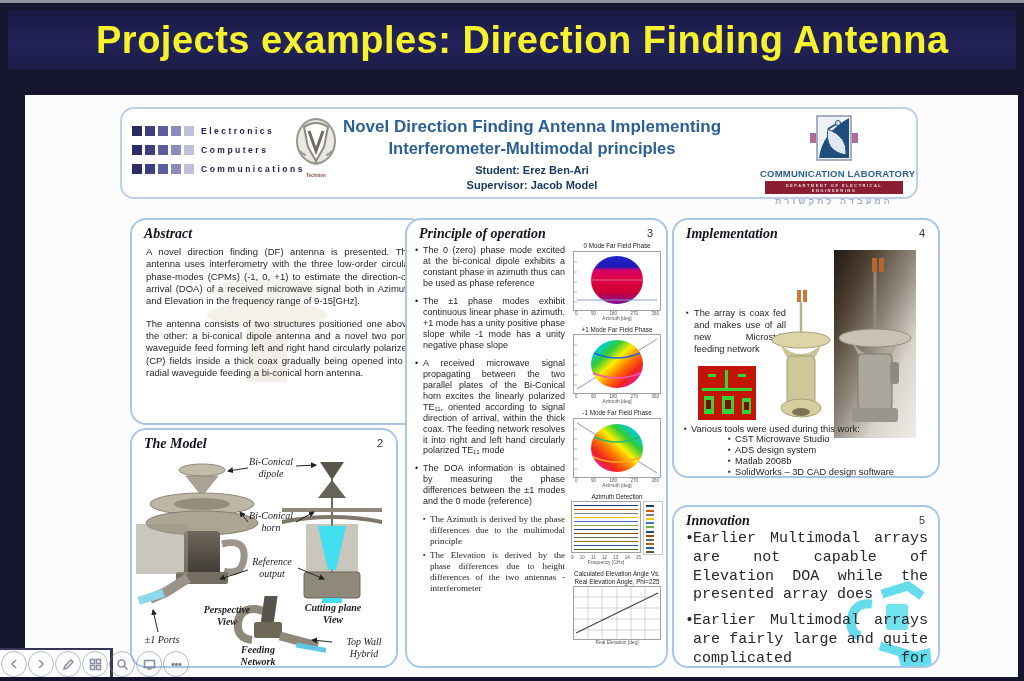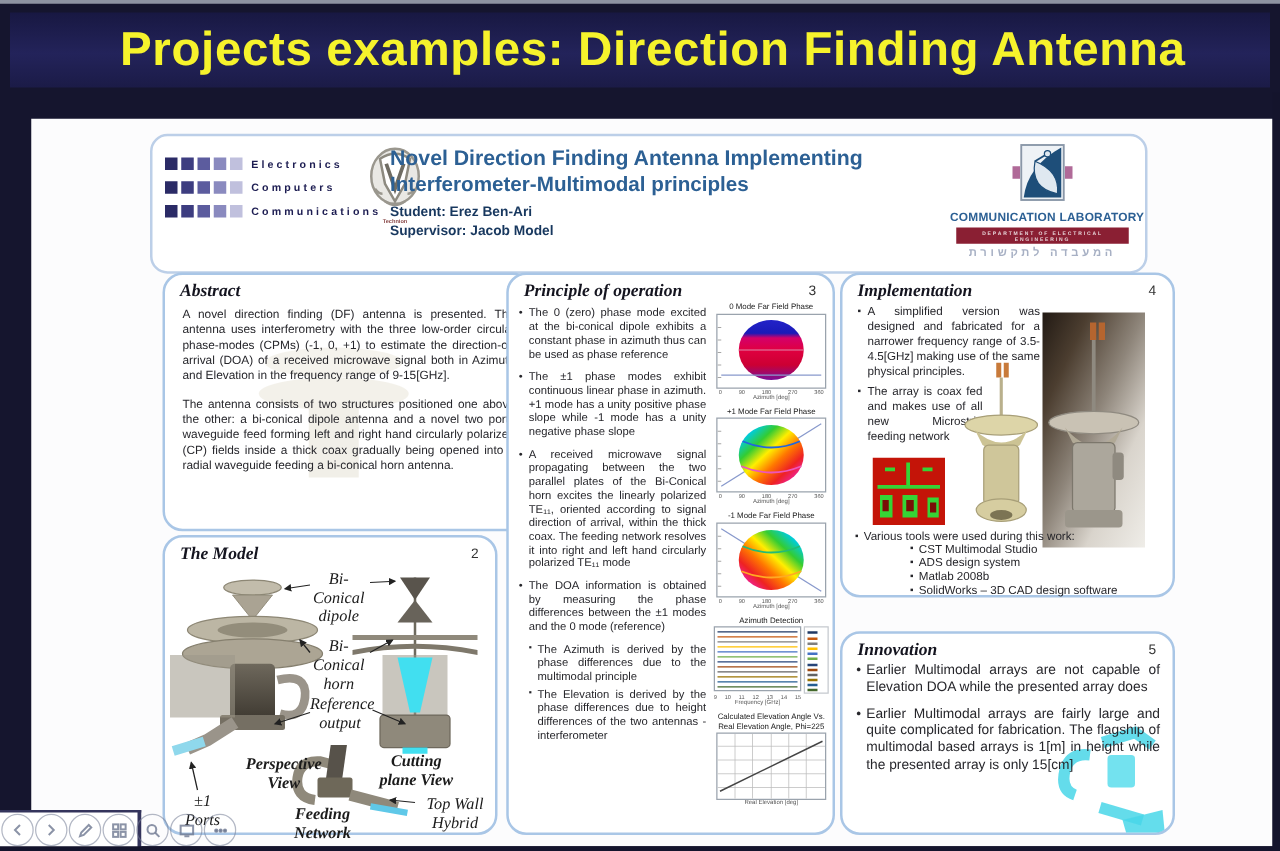--- a/index.html
+++ b/index.html
@@ -9,30 +9,30 @@
   .top-line { position:absolute; left:0; top:0; width:1024px; height:3px; background:#8e93a2; }
 
   .title-band { position:absolute; left:8px; top:10px; width:1008px; height:60px;
     background:linear-gradient(180deg,#181842 0%,#23235a 55%,#1b1b47 100%);
     display:flex; align-items:center; padding-left:88px; }
   .title-band .t { font-size:38px; font-weight:600; color:#f6f32c; letter-spacing:.5px; }
 
   .slide { position:absolute; left:25px; top:95px; width:993px; height:582px; background:#fcfcfd; }
 
   
-  .pheader { position:absolute; left:95px; top:12px; width:798px; height:112px; background:#fff;
+  .pheader { position:absolute; left:95px; top:12px; width:798px; height:92px; background:#fff;
     border:2px solid #bccfe8; border-radius:14px; }
   .ecc { position:absolute; left:10px; top:14px; }
   .ecc-row { display:flex; align-items:center; height:15px; margin-bottom:4px; }
   .sq { width:10px; height:10px; margin-right:3px; }
   .sq1{background:#2b2b66;} .sq2{background:#3d3d80;} .sq3{background:#5c5c9e;} .sq4{background:#8a8abf;} .sq5{background:#c0c0dd;}
   .ecc-label { font-size:8.5px; font-weight:bold; letter-spacing:2.5px; color:#1d1d52; margin-left:4px; }
   .technion { position:absolute; left:170px; top:8px; width:48px; text-align:center; }
   .technion-name { font-size:4.5px; color:#8a4a4a; font-weight:bold; }
-  .ptitle { position:absolute; left:190px; top:8px; width:440px; }
+  .ptitle { position:absolute; left:190px; top:8px; width:440px; text-align:center; }
   .ptitle .l1 { font-size:17px; font-weight:bold; color:#2c6094; }
   .ptitle .l2 { font-size:16.5px; font-weight:bold; color:#2c6094; margin-top:2px; }
   .ptitle .st { font-size:11px; font-weight:bold; color:#17375e; margin-top:6px; }
   .ptitle .sv { font-size:11px; font-weight:bold; color:#17375e; margin-top:3px; }
   .commlab { position:absolute; right:8px; top:6px; width:148px; text-align:center; }
   .commlab .name { font-size:9.5px; font-weight:bold; color:#2c6094; letter-spacing:.2px; margin-top:3px; white-space:nowrap; }
   .commlab .dept { margin:2px auto 0; width:138px; background:#8a1f33; color:#e8d6da; font-size:4px;
     letter-spacing:1.5px; padding:1.5px 0; font-weight:bold; }
   .commlab .heb { font-size:9px; font-weight:bold; color:#a7b0c4; letter-spacing:3px; margin-top:2px; }
 
@@ -44,30 +44,30 @@
 
   .box-abstract { left:105px; top:123px; width:296px; height:207px;padding-left:24px; }
   .abstract-body { position:absolute; left:14px; right:12px; top:26px; font-size:9.5px;
     line-height:1.3; color:#26262b; text-align:justify; }
   .abstract-body p + p { margin-top:10px; }
   .ghost { position:absolute; opacity:.13; }
 
   .box-model { left:105px; top:333px; width:268px; height:240px; }
   .model-fig { position:absolute; left:4px; top:22px; width:260px; height:214px; }
   .mlabel { position:absolute; font-family:"Liberation Serif", serif; font-style:italic;
-    font-size:13px; color:#1b1b1b; text-align:center; line-height:1.15; }
+    font-size:10px; color:#1b1b1b; text-align:center; line-height:1.15; }
   .mcaption { font-weight:bold; }
 
   .box-principle { left:380px; top:123px; width:263px; height:450px; }
   .pr-text { position:absolute; left:8px; top:25px; width:150px; }
   .pr-text ul { list-style:none; }
   .pr-text li { position:relative; padding-left:8px; font-size:9px; line-height:1.22;
     color:#26262b; text-align:justify; margin-bottom:7px; }
   .pr-text li::before { content:"•"; position:absolute; left:0; top:0; color:#26262b; }
-  .pr-text li.sub { margin-left:8px; padding-left:7px; margin-bottom:3px; }
+  .pr-text li.sub { margin-left:8px; padding-left:7px; margin-bottom:3px;font-family:Liberation Serif, serif; }
   .pr-text li.sub::before { content:"▪"; font-size:7px; top:1px; }
   .pr-plots { position:absolute; left:162px; top:22px; width:96px; }
   .plot { margin-bottom:5px; }
   .plot-title { font-size:6.3px; color:#222; text-align:center; margin-bottom:1px; line-height:1.2; }
   .plot-box { position:relative; width:88px; height:60px; border:1px solid #9aa3ad; background:#fff; margin:0 auto; }
   .plot-xticks { display:flex; justify-content:space-between; width:88px; margin:0 auto;
     font-size:4.5px; color:#555; padding:0 2px; }
   .plot-xlabel { font-size:4.8px; color:#555; text-align:center; }
   .az-box { position:relative; width:70px; height:52px; border:1px solid #9aa3ad; background:#fff; float:left; margin-left:2px; }
   .az-line { position:absolute; left:2px; right:2px; height:1px; }
@@ -90,22 +90,22 @@
   .impl-tools { position:absolute; left:10px; top:204px; width:250px; font-size:9.3px; color:#26262b; }
   .impl-tools .intro { padding-left:7px; position:relative; }
   .impl-tools .intro::before { content:"▪"; position:absolute; left:0; top:0; font-size:8px; }
   .impl-tools ul { list-style:none; margin-left:44px; }
   .impl-tools li { position:relative; padding-left:7px; line-height:1.18; }
   .impl-tools li::before { content:"▪"; position:absolute; left:0; top:0; font-size:8px; }
 
   .box-innov { left:647px; top:410px; width:268px; height:163px; overflow:hidden; }
   .innov-body { position:absolute; left:10px; right:10px; top:23px; z-index:1; }
   .innov-body ul { list-style:none; }
-  .innov-body li { position:relative; padding-left:9px; font-size:11px; line-height:1.25;
-    color:#26262b; text-align:justify; margin-bottom:7px; }
+  .innov-body li { position:relative; padding-left:9px; font-size:15px; line-height:1.25;
+    color:#26262b; text-align:justify; margin-bottom:7px;font-family:Liberation Mono, monospace; }
   .innov-body li::before { content:"•"; position:absolute; left:1px; top:0; }
   .innov-mark { position:absolute; right:2px; bottom:-6px; z-index:0; opacity:.9; }
 
   
   .tb-panel { position:absolute; left:0; top:648px; width:113px; height:33px; background:#fff;
     border-top:2px solid #34345c; border-right:3px solid #34345c; }
   .tb-row { position:absolute; left:1px; top:651px; display:flex; }
   .tb-btn { width:26px; height:26px; border-radius:50%; border:1.5px solid rgba(116,126,150,.55);
     margin-right:1px; display:flex; align-items:center; justify-content:center; background:transparent; cursor:pointer; }
   .tb-btn svg { stroke:rgba(110,120,145,.8); fill:none; stroke-width:1.6; }
@@ -453,21 +453,20 @@
           </svg>
         </div>
         <div class="plot-xlabel">Real Elevation [deg]</div>
       </div>
     </div>
   </div>
 
   <div class="box box-impl">
     <div class="sec-title">Implementation</div>
     <div class="sec-num">4</div>
-    <div class="impl-b1">A simplified version was designed and fabricated for a narrower frequency range of 3.5-4.5[GHz] making use of the same physical principles.</div>
     <div class="impl-b2">The array is coax fed and makes use of all new Microstrip feeding network</div>
     <div class="impl-photo">
       <svg width="82" height="188" viewBox="0 0 82 188">
         <rect x="38" y="8" width="5" height="14" fill="#b5652f"></rect>
           <rect x="45" y="8" width="5" height="14" fill="#b5652f"></rect>
         <line x1="41" y1="22" x2="41" y2="88" stroke="#8f8a80" stroke-width="3"></line>
         <ellipse cx="41" cy="88" rx="36" ry="9" fill="#c9c2b4" stroke="#8f8a80"></ellipse>
         <path d="M18,92 Q41,120 64,92 L58,104 Q41,116 24,104 Z" fill="#b1a996"></path>
         <rect x="24" y="104" width="34" height="56" rx="4" fill="#aca79c" stroke="#7c776c"></rect>
         <rect x="18" y="158" width="46" height="14" rx="3" fill="#9b968b"></rect>
@@ -501,21 +500,21 @@
         <g fill="#7a0e06">
             <rect x="8" y="34" width="5" height="9"></rect>
             <rect x="27" y="34" width="6" height="9"></rect>
             <rect x="46" y="36" width="5" height="8"></rect>
           </g>
       </svg>
     </div>
     <div class="impl-tools">
       <div class="intro">Various tools were used during this work:</div>
       <ul>
-        <li>CST Multimodal Studio</li>
+        <li>CST Microwave Studio</li>
         <li>ADS design system</li>
         <li>Matlab 2008b</li>
         <li>SolidWorks – 3D CAD design software</li>
       </ul>
     </div>
   </div>
 
   <div class="box box-innov">
     <div class="sec-title">Innovation</div>
     <div class="sec-num">5</div>

